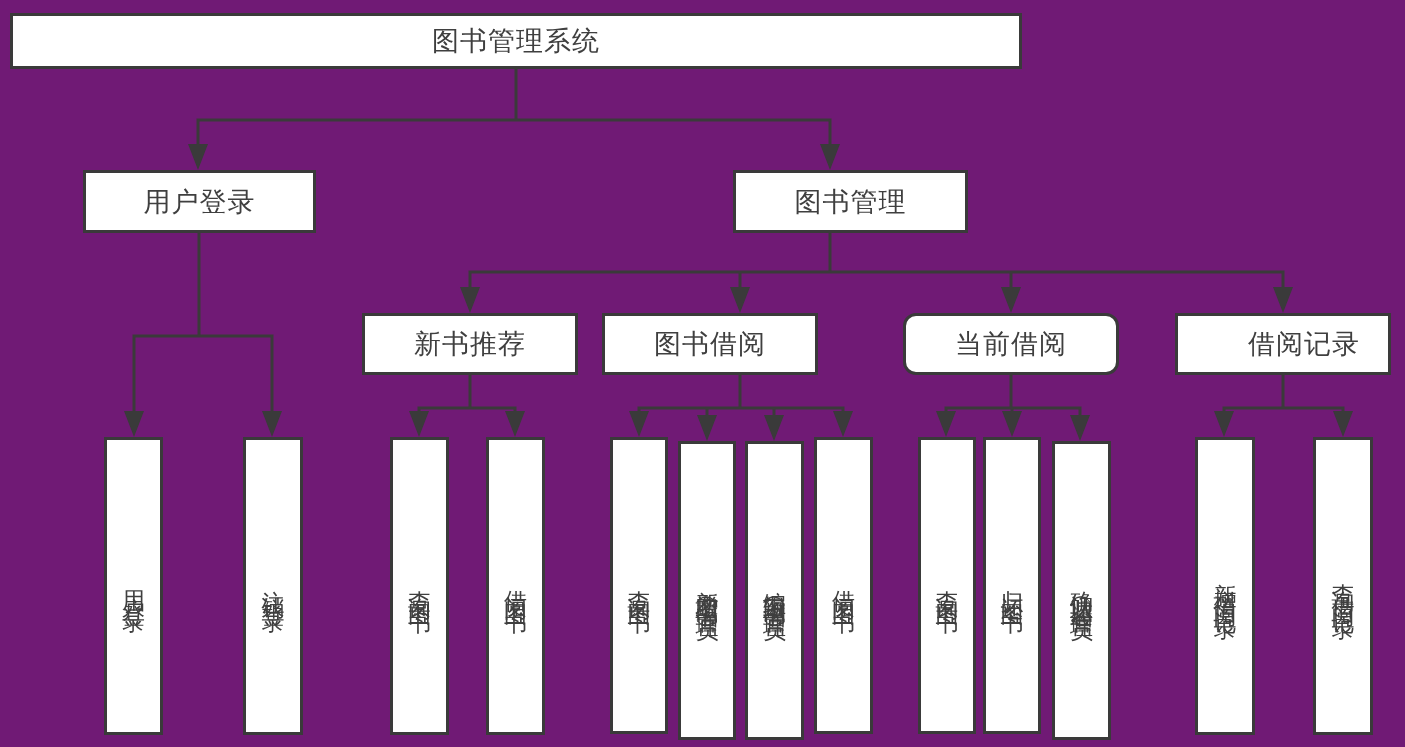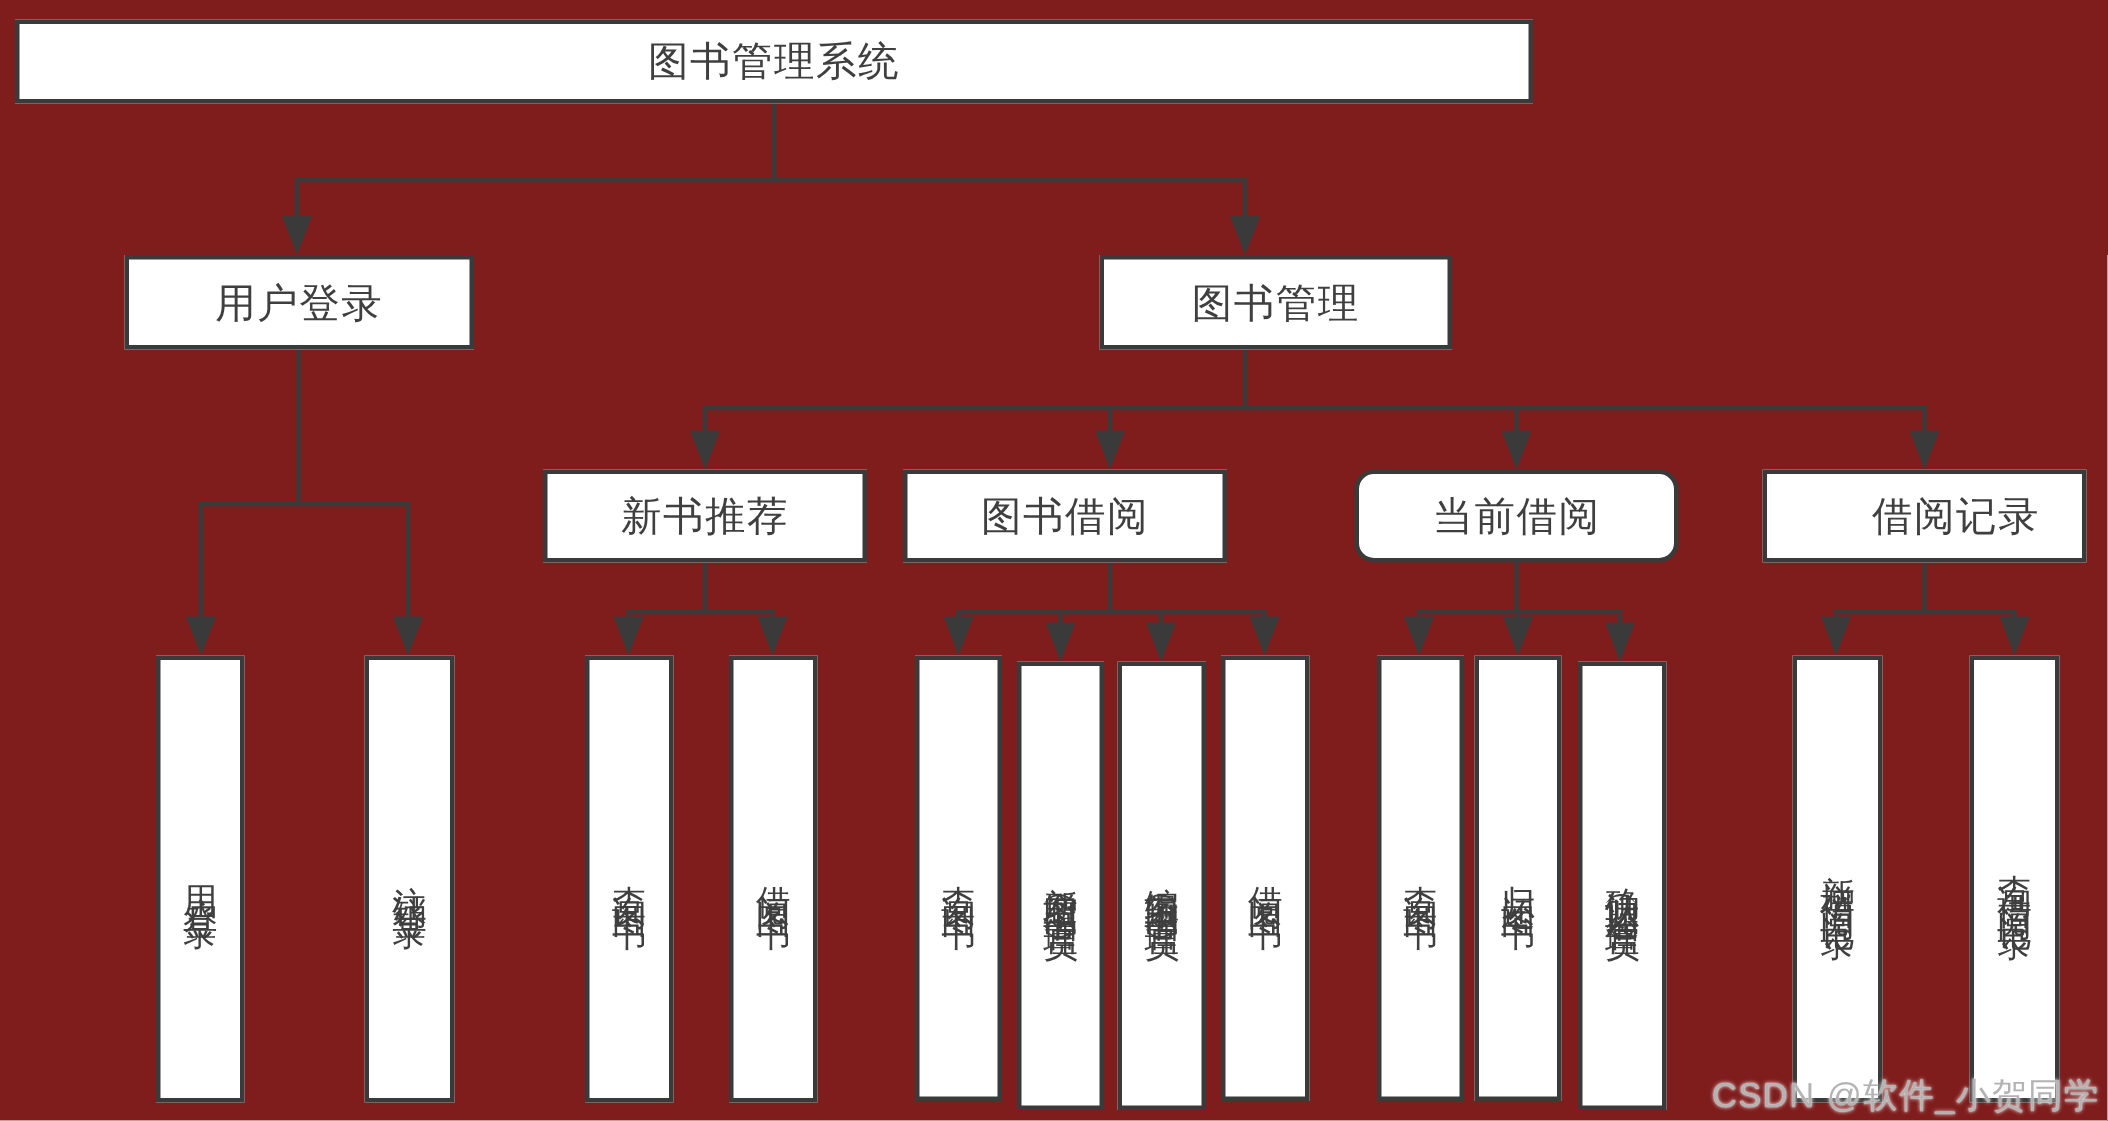--- a/index.html
+++ b/index.html
@@ -1,19 +1,19 @@
 <!DOCTYPE html>
 <html><head>
 <meta charset="utf-8">
 <style>
   html,body{margin:0;padding:0;background:#ffffff;}
   #stage{
     position:relative;
     width:1405px;height:747px;
-    background:#7f1d1d;
+    background:#701a75;
     font-family:"Liberation Sans","DejaVu Sans",sans-serif;
     overflow:hidden;
   }
   .box{
     position:absolute;
     box-sizing:border-box;
     background:#ffffff;
     border:3px solid #3a3a3a;
     display:flex;
     align-items:center;
@@ -113,15 +113,14 @@
   <div class="box leaf admin" style="left:745px;top:441px;width:59px;height:299px;">编辑图书（管理员）</div>
   <div class="box leaf" style="left:814px;top:437px;width:59px;height:297px;">借阅图书</div>
 
   <div class="box leaf" style="left:918px;top:437px;width:58px;height:297px;">查询图书</div>
   <div class="box leaf" style="left:983px;top:437px;width:58px;height:297px;">归还图书</div>
   <div class="box leaf admin" style="left:1052px;top:441px;width:59px;height:299px;">确认归还（管理员）</div>
 
   <div class="box leaf" style="left:1195px;top:437px;width:60px;height:298px;">新增借阅记录</div>
   <div class="box leaf" style="left:1313px;top:437px;width:60px;height:298px;">查询借阅记录</div>
 
-  <div id="watermark">CSDN @软件_小贺同学</div>
 
 </div>
 
 </body></html>

